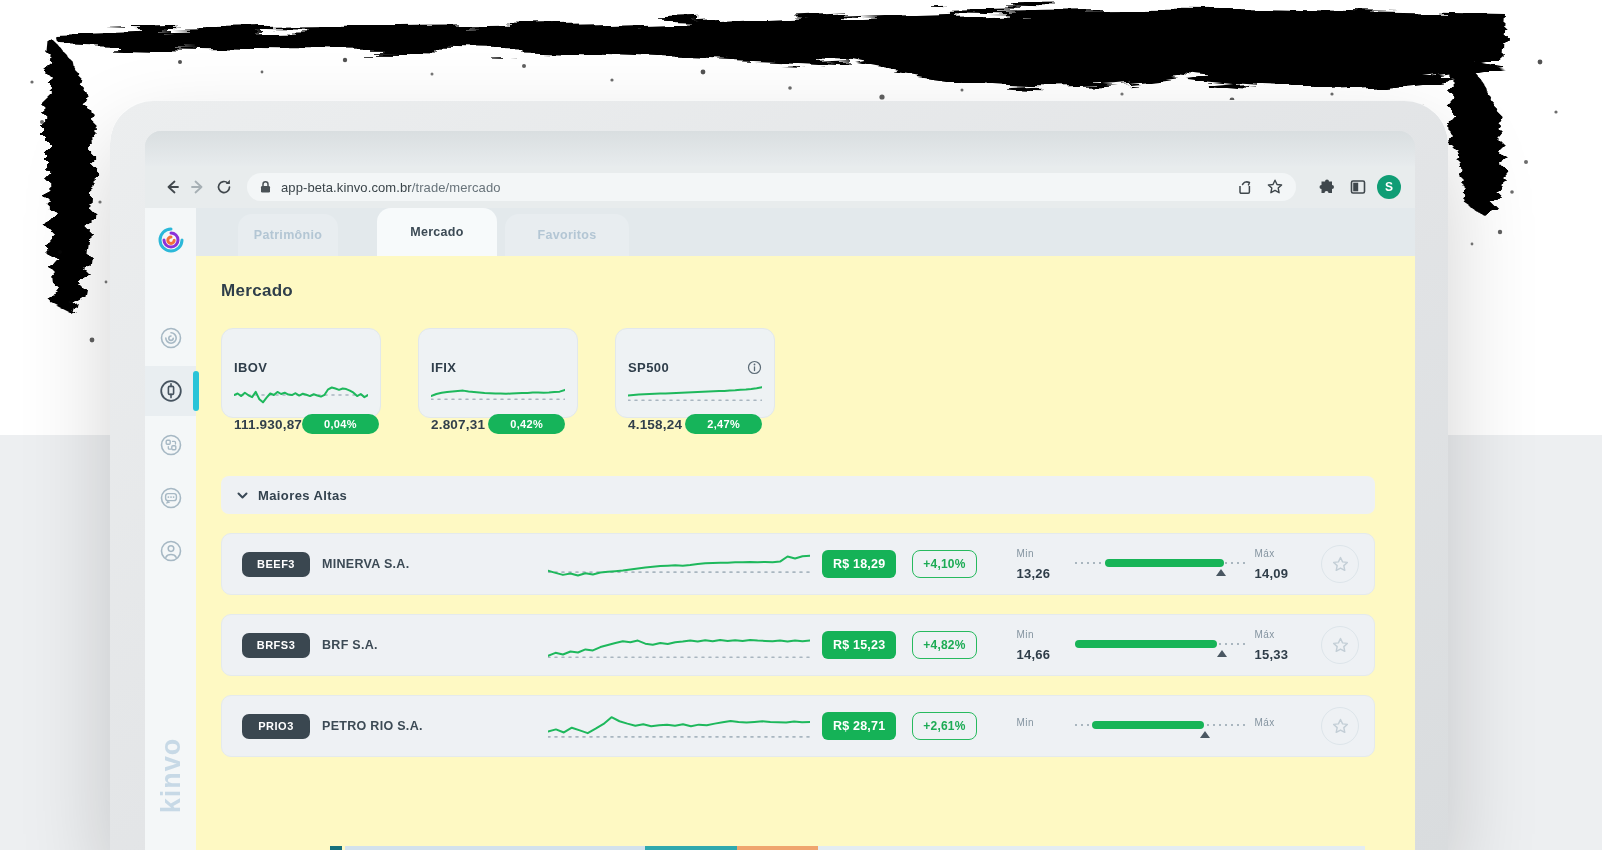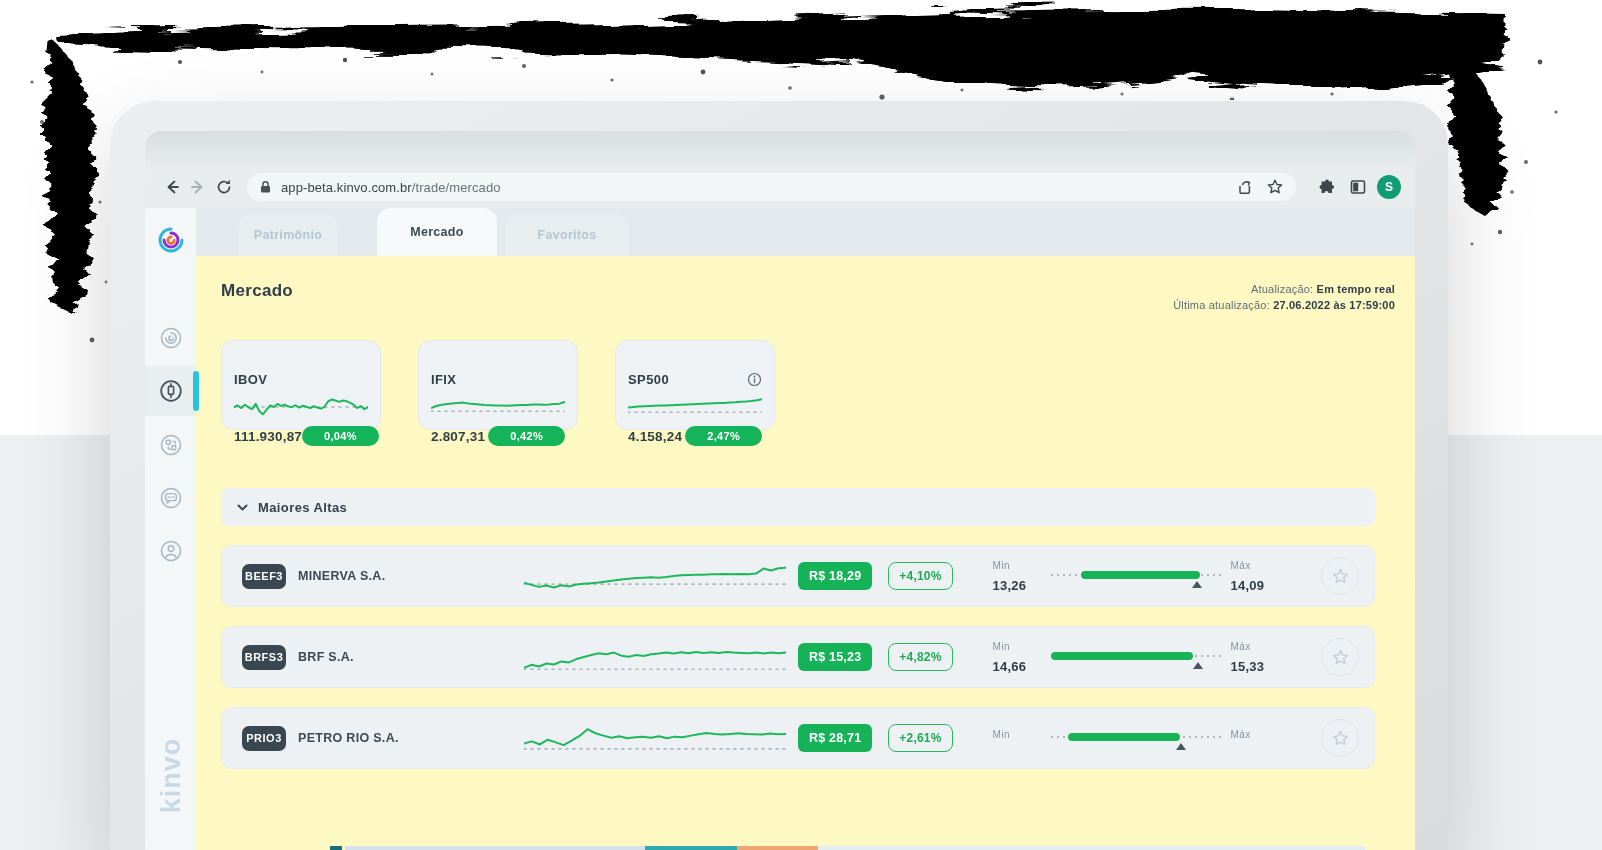--- a/index.html
+++ b/index.html
@@ -71,21 +71,21 @@
   .chip-label{margin:0 18px 0 12px;font-size:12px;font-weight:bold;color:#4e6374;letter-spacing:.4px;}
   .grid-btn{width:48px;height:48px;border-radius:14px;background:#f2f6f8;border:1px solid #e1e8ec;
             display:flex;align-items:center;justify-content:center;cursor:pointer;margin-right:-3px;}
   
   .section-bar{margin-top:58px;height:38px;border-radius:8px;background:#eef1f4;display:flex;
                align-items:center;padding:0 15px;cursor:pointer;}
   .section-title{font-size:13px;font-weight:bold;color:#33424e;margin-left:9px;letter-spacing:.4px;}
   
   .row{margin-top:19px;height:62px;border-radius:10px;background:#eef1f4;border:1px solid #e4eaed;
        display:flex;align-items:center;}
-  .ticker{margin-left:20px;width:44px;height:25px;border-radius:7px;background:#3a4750;color:#fff;
+  .ticker{margin-left:20px;width:68px;height:25px;border-radius:7px;background:#3a4750;color:#fff;
           font-size:11px;font-weight:bold;display:flex;align-items:center;justify-content:center;
           letter-spacing:.5px;flex:0 0 auto;}
   .company{margin-left:12px;width:178px;font-size:12.5px;font-weight:bold;color:#3c4a55;
            letter-spacing:.3px;flex:0 0 auto;}
   .row-spark{margin-left:48px;width:262px;height:34px;flex:0 0 auto;}
   .price{margin-left:12px;height:28px;border-radius:6px;background:#15b257;color:#fff;font-size:12.5px;
          font-weight:bold;display:flex;align-items:center;padding:0 11px;letter-spacing:.2px;flex:0 0 auto;}
   .chg{margin-left:16px;height:28px;border-radius:8px;border:1.5px solid #27ba5e;color:#1cab54;
        font-size:12px;font-weight:bold;display:flex;align-items:center;padding:0 10px;
        letter-spacing:.2px;flex:0 0 auto;}
@@ -272,24 +272,20 @@
         <div class="main">
           <div class="tabbar">
             <div class="tab">Patrimônio</div>
             <div class="tab mid active">Mercado</div>
             <div class="tab last">Favoritos</div>
           </div>
 
           <div class="content">
             <div class="page-head">
               <div class="page-title">Mercado</div>
-              <div class="updates">
-                <div><span>Atualização:</span> <b>Em tempo real</b></div>
-                <div><span>Última atualização:</span> <b>27.06.2022 às 17:59:00</b></div>
-              </div>
             </div>
 
             <div class="cards">
               <div class="card">
                 <div class="card-top">
                     <span class="card-name">IBOV</span>
                   </div>
                 <div class="spark">
                     <svg viewBox="0 0 100 100" preserveAspectRatio="none" style="width:100%;height:100%;display:block">
                       <line x1="0" y1="54.0" x2="100" y2="54.0" stroke="#a9b6c0" stroke-width="1.6" stroke-dasharray="2,5" vector-effect="non-scaling-stroke" stroke-linecap="round"></line>

